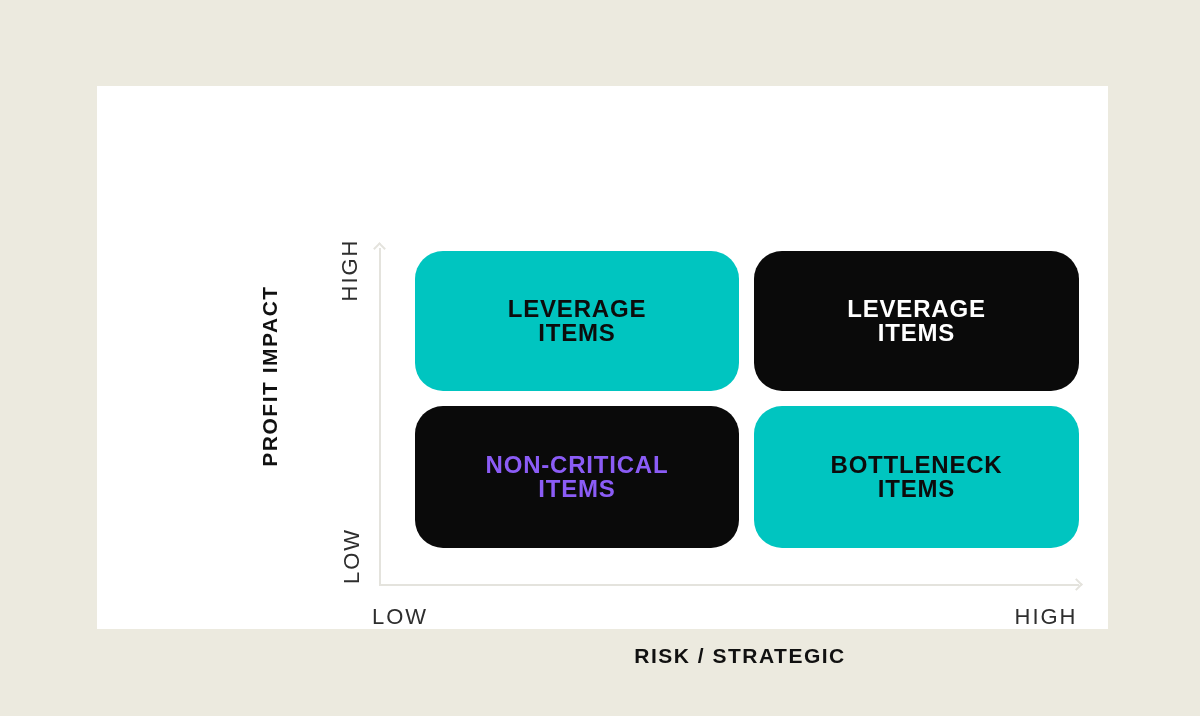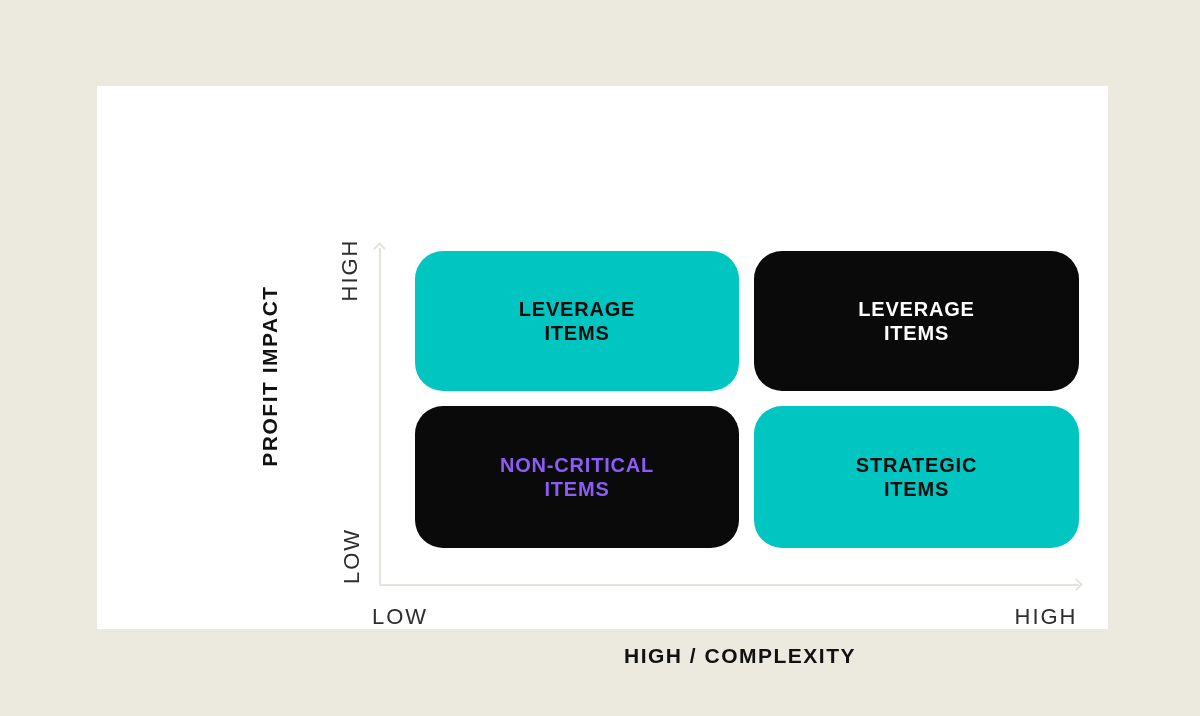--- a/index.html
+++ b/index.html
@@ -79,39 +79,39 @@
     align-items: center;
     justify-content: center;
     text-align: center;
   }
   .q-tl { left: 318px; top: 165px; width: 324px; height: 140px; }
   .q-tr { left: 657px; top: 165px; width: 325px; height: 140px; }
   .q-bl { left: 318px; top: 320px; width: 324px; height: 142px; }
   .q-br { left: 657px; top: 320px; width: 325px; height: 142px; }
   .quad-label {
     font-weight: bold;
-    font-size: 20px;
+    font-size: 24px;
     line-height: 24px;
     letter-spacing: 0.8px;
   }
   .quad-label span { display: block; }
 </style>
 </head>
 <body>
 
 <div class="page" style="background-color: rgb(236, 234, 223);">
   <div class="card" style="background-color: rgb(255, 255, 255);">
 
     <div class="axis-line y-axis-line" style="background-color: rgb(228, 227, 221);"></div>
     <div class="axis-line x-axis-line" style="background-color: rgb(228, 227, 221);"></div>
     <div class="arrowhead arrow-up" style="border-color: rgb(228, 227, 221) rgb(228, 227, 221) transparent transparent;"></div>
     <div class="arrowhead arrow-right" style="border-color: rgb(228, 227, 221) rgb(228, 227, 221) transparent transparent;"></div>
 
     <div class="axis-title y-title" style="color: rgb(17, 17, 17);">PROFIT IMPACT</div>
-    <div class="axis-title x-title" style="color: rgb(17, 17, 17);">HIGH / COMPLEXITY</div>
+    <div class="axis-title x-title" style="color: rgb(17, 17, 17);">RISK / STRATEGIC</div>
 
     <div class="tick tick-vert tick-y-high" style="color: rgb(46, 46, 46);">HIGH</div>
     <div class="tick tick-vert tick-y-low" style="color: rgb(46, 46, 46);">LOW</div>
     <div class="tick tick-horz tick-x-low" style="color: rgb(46, 46, 46);">LOW</div>
     <div class="tick tick-horz tick-x-high" style="color: rgb(46, 46, 46);">HIGH</div>
 
     <div class="quad q-tl" style="background-color: rgb(0, 197, 192); color: rgb(12, 12, 12);">
       <div class="quad-label">
         <span>LEVERAGE</span>
         <span>ITEMS</span>
@@ -127,19 +127,19 @@
 
     <div class="quad q-bl" style="background-color: rgb(10, 10, 10); color: #8b5cf6;">
       <div class="quad-label">
         <span>NON-CRITICAL</span>
         <span>ITEMS</span>
       </div>
     </div>
 
     <div class="quad q-br" style="background-color: rgb(0, 197, 192); color: rgb(12, 12, 12);">
       <div class="quad-label">
-        <span>STRATEGIC</span>
+        <span>BOTTLENECK</span>
         <span>ITEMS</span>
       </div>
     </div>
 
   </div>
 </div>
 
 </body></html>

